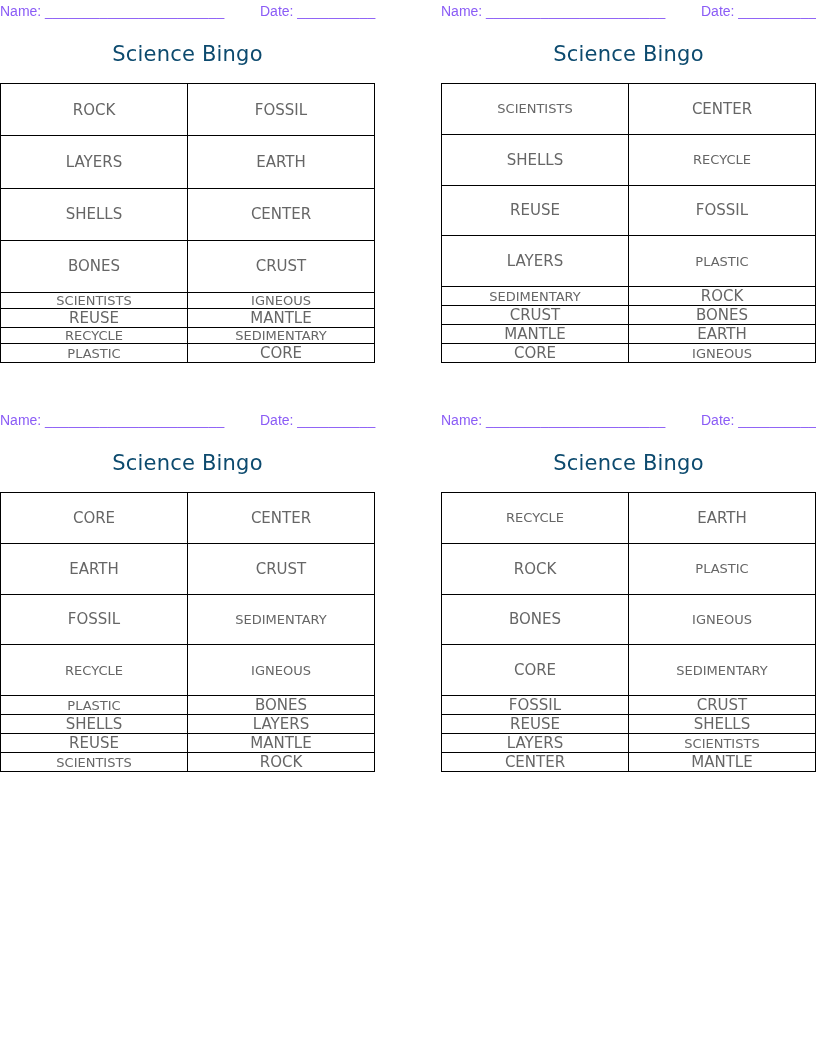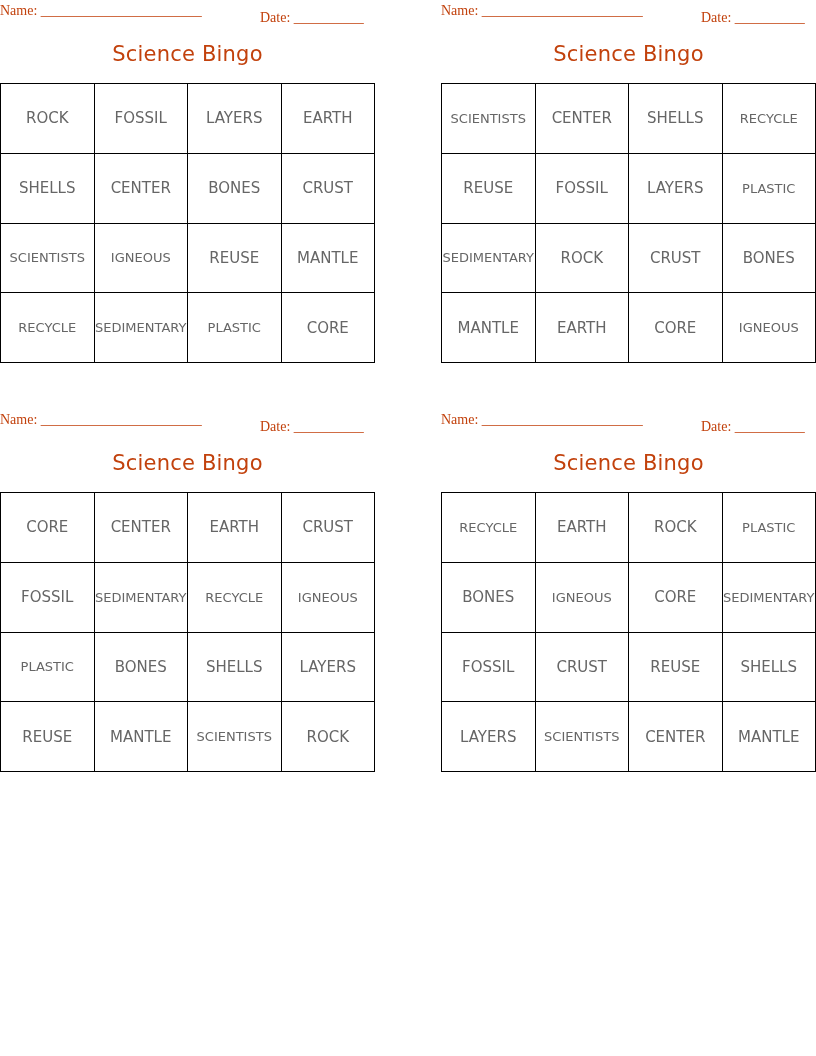--- a/index.html
+++ b/index.html
@@ -1,33 +1,33 @@
 <!DOCTYPE html>
 <html><head>
 <meta charset="utf-8">
 <style>
   html, body { margin: 0; padding: 0; background: #ffffff; }
   body { width: 816px; height: 1056px; position: relative; overflow: hidden; }
   .card { position: absolute; width: 375px; }
   .header-line {
     position: absolute; top: 0; left: 0; width: 375px; height: 20px;
-    font-family: Liberation Serif, serif; font-size: 14px; color: #c2410c;
+    font-family: Liberation Sans, sans-serif; font-size: 14px; color: #8b5cf6;
     white-space: nowrap;
   }
   .name-label { position: absolute; left: 0; top: 3px; }
-  .date-label { position: absolute; left: 260px; top: 10px; }
+  .date-label { position: absolute; left: 260px; top: 3px; }
   .title {
     position: absolute; top: 42px; left: 0; width: 375px; text-align: center;
-    font-family: "DejaVu Sans", sans-serif; font-size: 21px; color: #c2410c;
+    font-family: "DejaVu Sans", sans-serif; font-size: 21px; color: #0c4a6e;
     letter-spacing: 0.2px;
   }
   .grid {
     position: absolute; top: 83px; left: 0; width: 374px; height: 279px;
     border-top: 1px solid #000; border-left: 1px solid #000;
-    display: grid; grid-template-columns: repeat(4, 1fr); grid-template-rows: repeat(4, 1fr);
+    display: grid; grid-template-columns: repeat(2, 1fr); grid-template-rows: repeat(4, 1fr);
     box-sizing: content-box;
   }
   .cell {
     border-right: 1px solid #000; border-bottom: 1px solid #000;
     display: flex; align-items: center; justify-content: center;
     font-family: "DejaVu Sans", sans-serif; color: #666666;
     text-align: center; overflow: hidden;
   }
   .cell.lg { font-size: 15px; }
   .cell.sm { font-size: 13px; }

